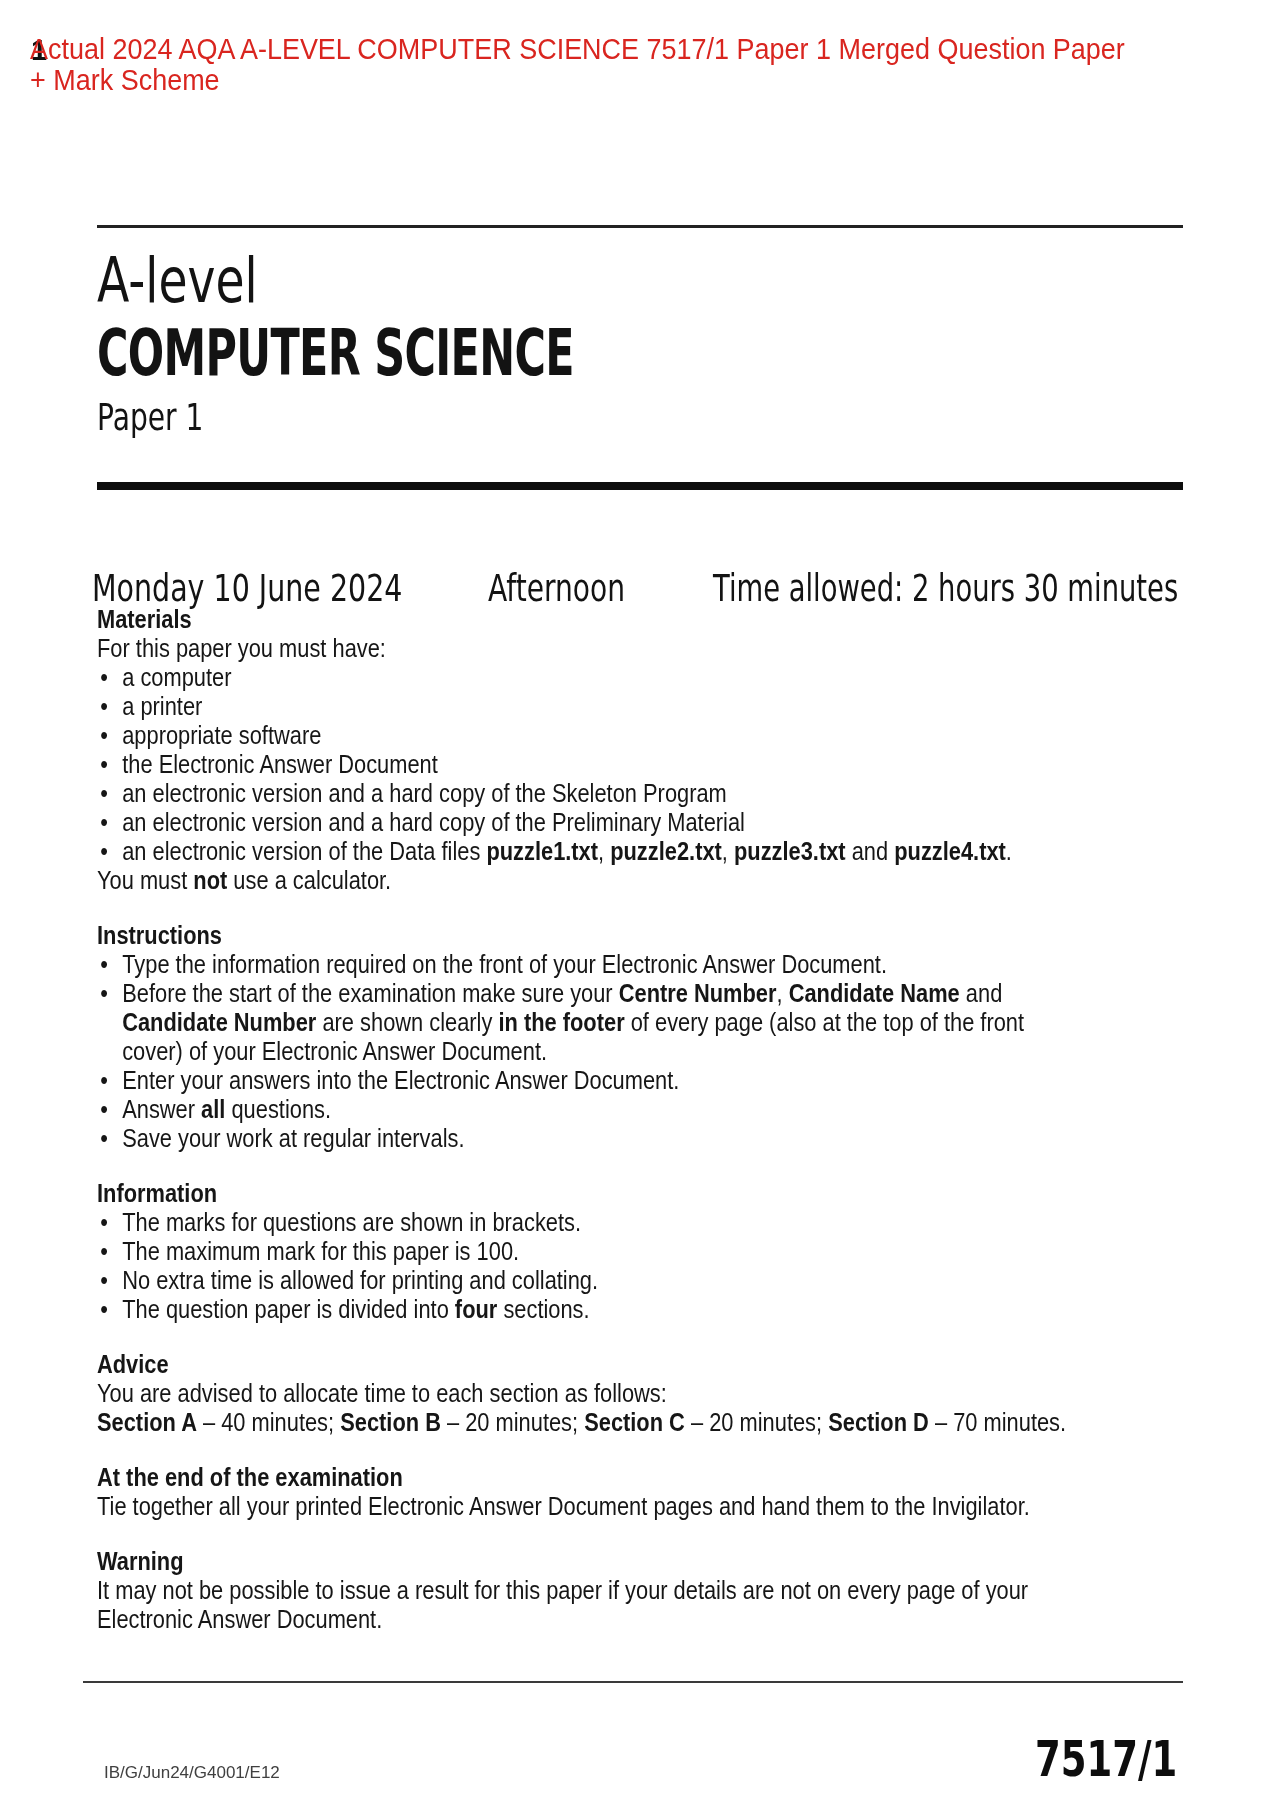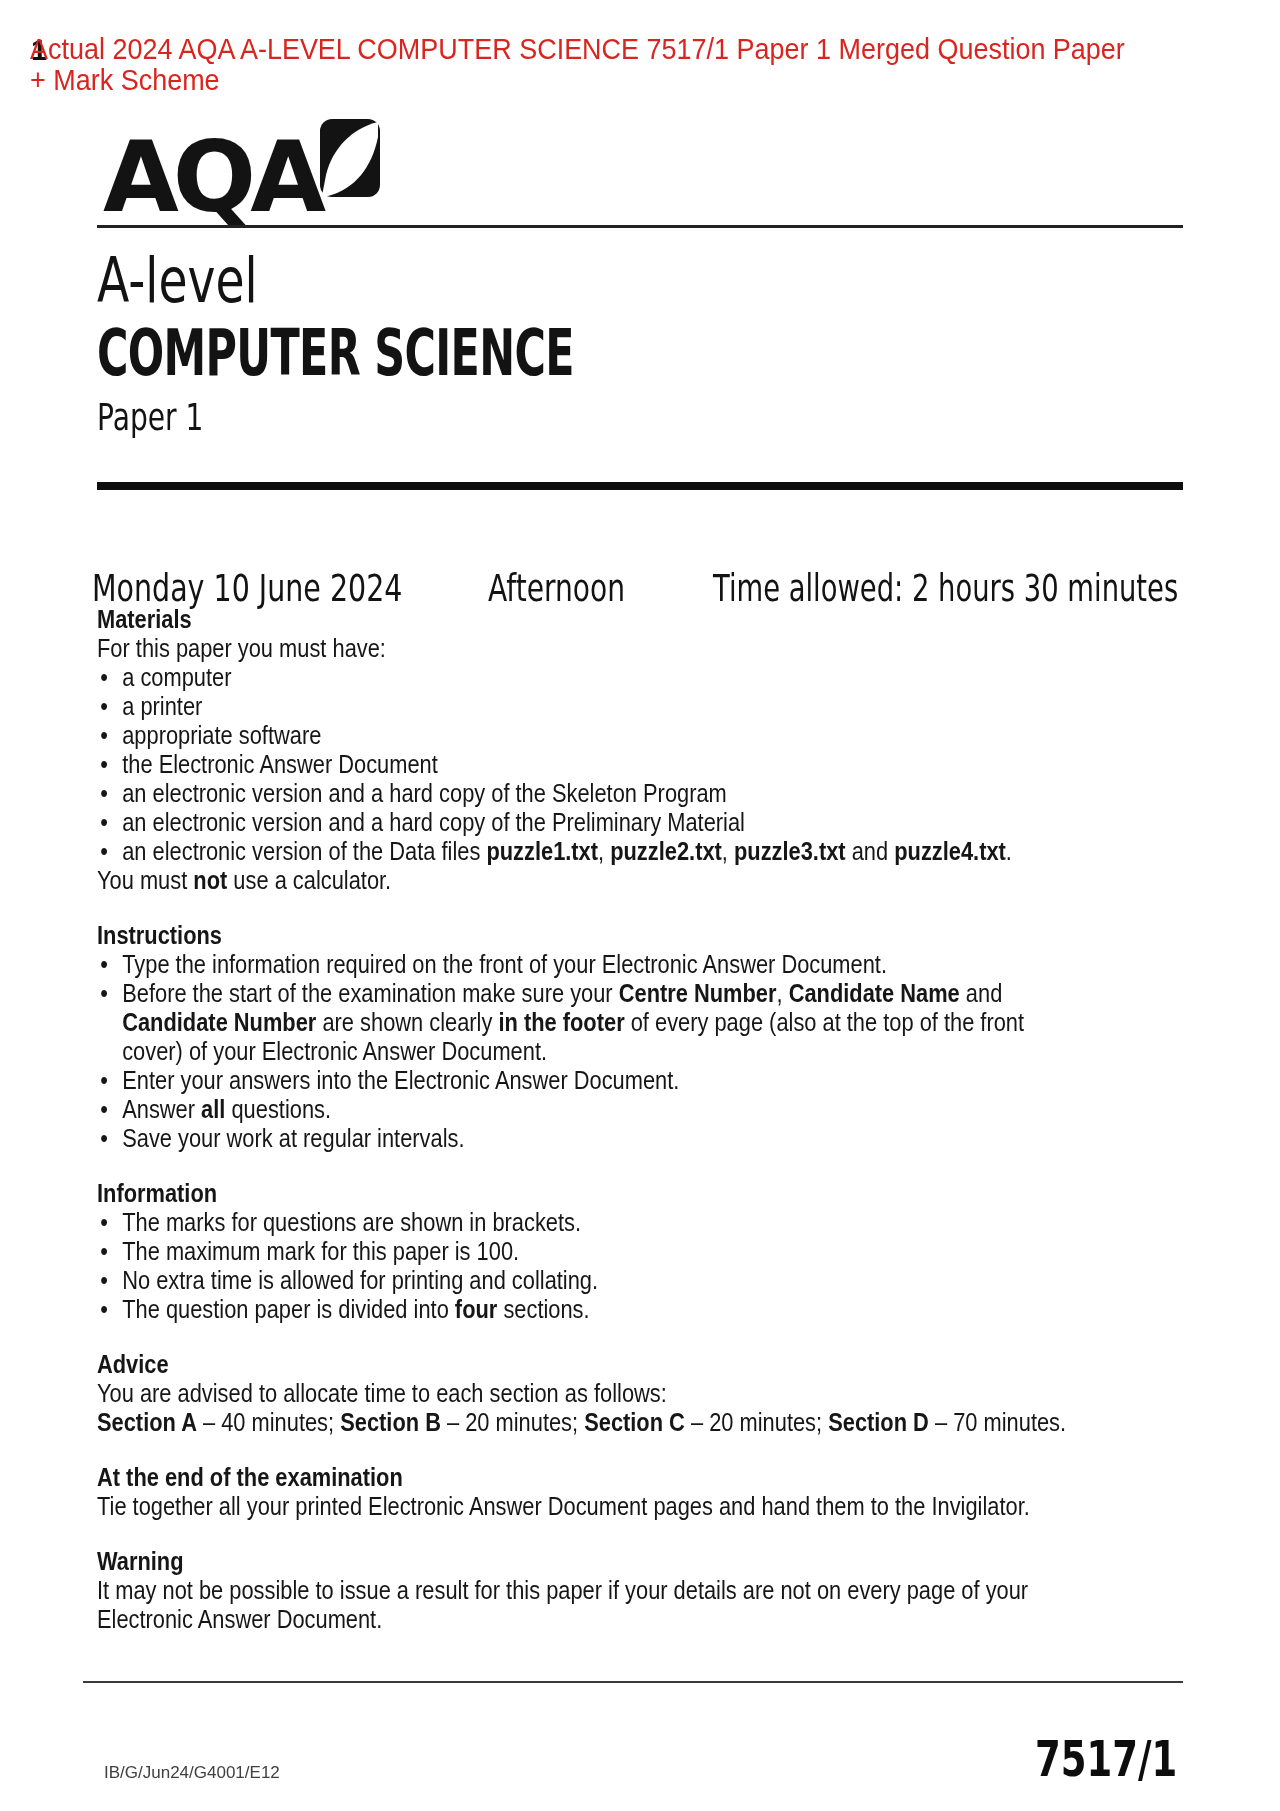--- a/index.html
+++ b/index.html
@@ -74,27 +74,20 @@
 </style>
 </head>
 <body>
 
 <div class="page">
 
   <div class="overlay-pagenum">1</div>
   <div class="overlay-title">Actual 2024 AQA A-LEVEL COMPUTER SCIENCE 7517/1 Paper 1 Merged Question Paper
 + Mark Scheme</div>
 
-  <div class="logo">
-    <span class="logo-text">AQA</span>
-    <svg class="leaf" width="60" height="78" viewBox="0 0 60 78">
-      <rect x="0" y="0" width="60" height="78" rx="12" fill="#131313"></rect>
-      <path d="M58 3 C32 9 12 30 6 56 L2 77 L8 77 C35 70 52 48 58 18 Z" fill="#ffffff"></path>
-    </svg>
-  </div>
 
   <div class="rule-thin rule-top"></div>
 
   <div class="title-qual brand">A-level</div>
   <div class="title-subject brand">COMPUTER SCIENCE</div>
   <div class="title-paper brand">Paper 1</div>
 
   <div class="rule-thick"></div>
 
   <div class="exam-row brand">

